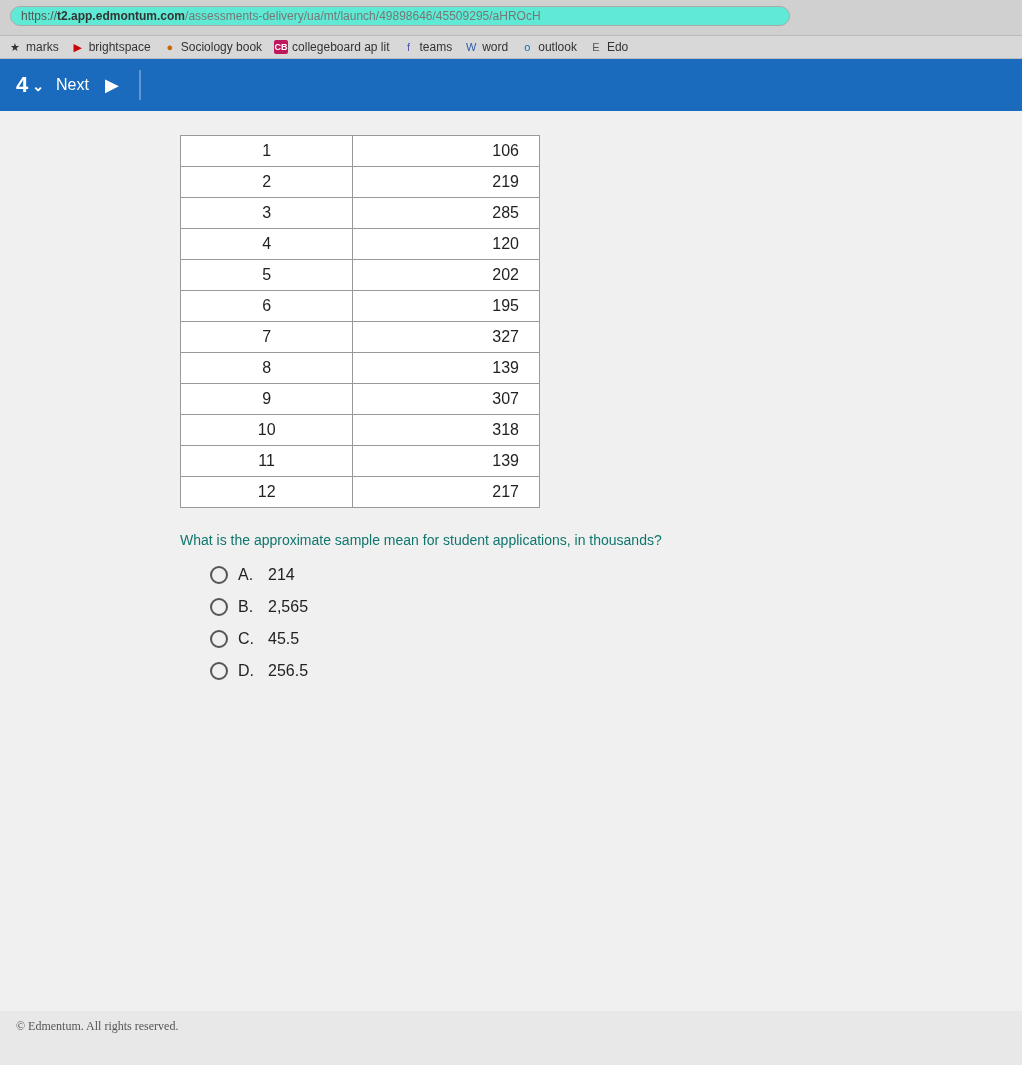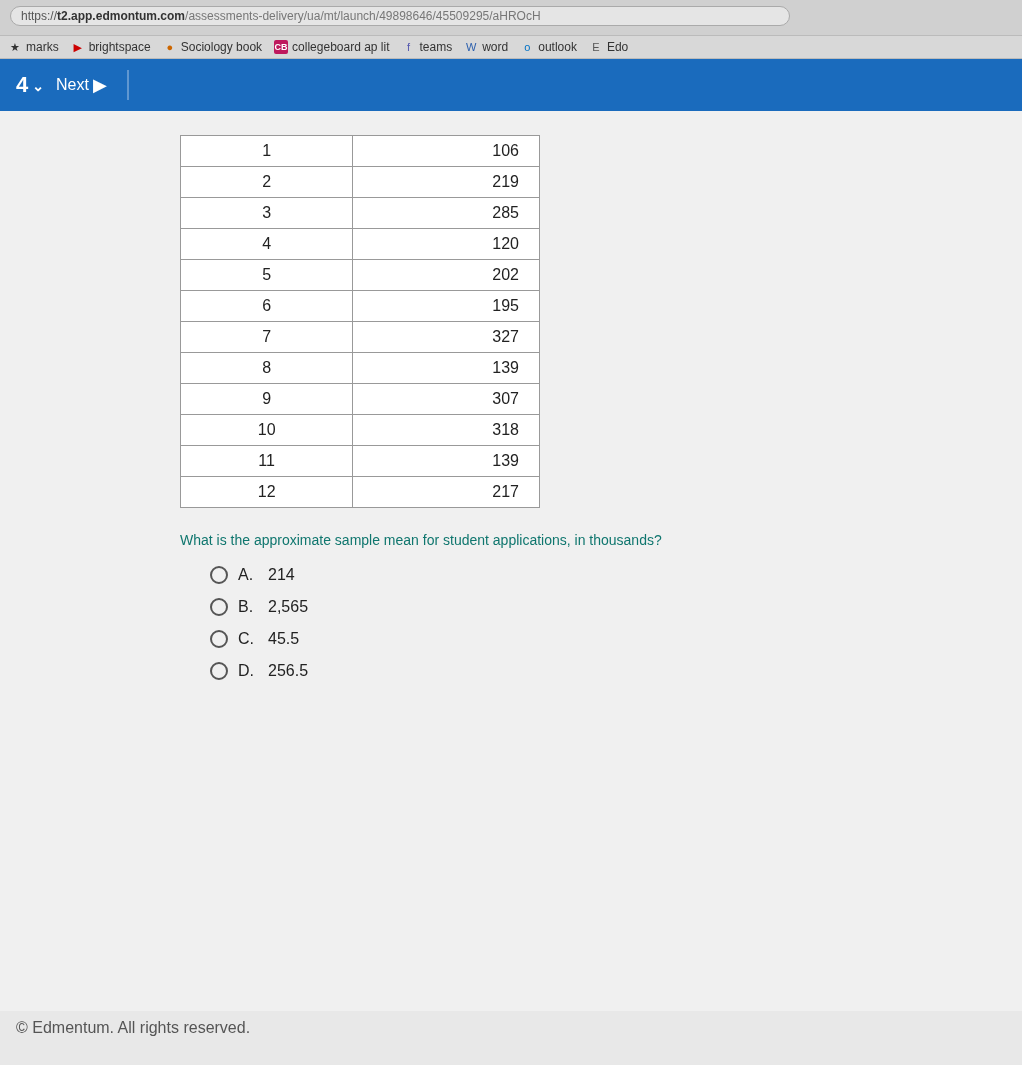--- a/index.html
+++ b/index.html
@@ -17,21 +17,21 @@
       padding: 6px 10px;
       font-size: 12px;
       color: #333;
       border-bottom: 1px solid #bbb;
       white-space: nowrap;
       overflow: hidden;
       text-overflow: ellipsis;
     }
     .browser-bar .url-bar {
       display: inline-block;
-      background: #e5e5e5;
+      background: #5eead4;
       border: 1px solid #aaa;
       border-radius: 10px;
       padding: 2px 10px;
       font-size: 12px;
       width: 780px;
       overflow: hidden;
       text-overflow: ellipsis;
     }
     .browser-bar .url-secure {
       color: #555;
@@ -97,21 +97,21 @@
       align-items: center;
       gap: 4px;
     }
     .top-nav .chevron-down {
       font-size: 14px;
       margin-top: 2px;
     }
     .top-nav .next-btn {
       display: flex;
       align-items: center;
-      gap: 4px;
+      gap: 16px;
       font-size: 16px;
       font-weight: 500;
       cursor: pointer;
       color: white;
     }
     .top-nav .next-icon {
       font-size: 18px;
     }
     .top-nav .divider {
       width: 2px;
@@ -199,22 +199,23 @@
       min-width: 20px;
     }
     .answer-value {
       color: #222;
     }
 
     
     .footer {
       background: #e8e8e8;
       padding: 8px 16px;
-      font-size: 16px;
+      font-size: 12px;
       color: #555;
+      font-family: Liberation Serif, serif;
     }
   </style>
 </head>
 <body>
 
 <div class="browser-bar">
   <span class="url-bar">
     <span class="url-secure">https://</span><span class="url-domain">t2.app.edmontum.com</span><span class="url-path">/assessments-delivery/ua/mt/launch/49898646/45509295/aHROcH</span>
   </span>
 </div>

